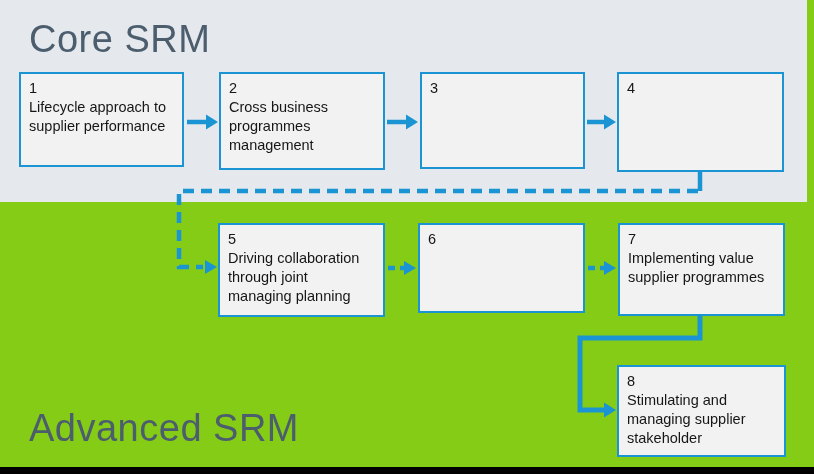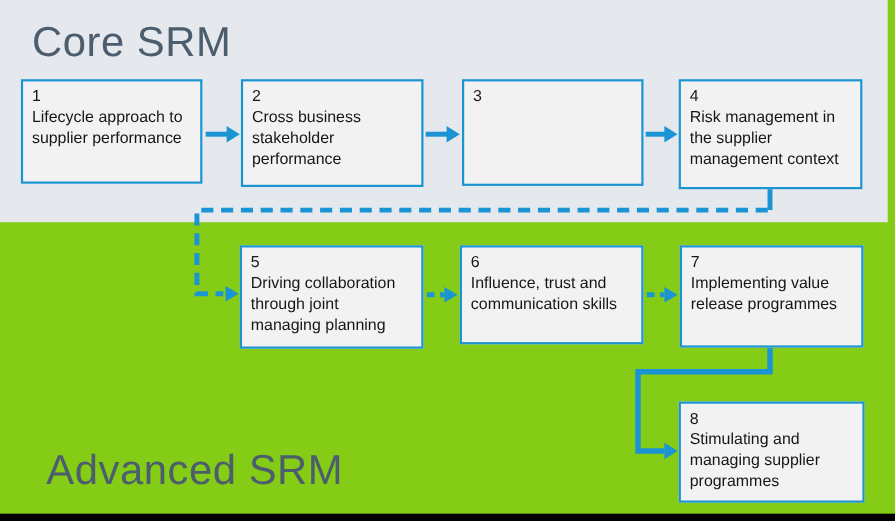--- a/index.html
+++ b/index.html
@@ -10,21 +10,21 @@
   }
   .core-panel {
     position:absolute; left:0; top:0; width:807px; height:202px;
     background:#e5e9ed;
   }
   .section-title {
     position:absolute; font-size:38px; line-height:1.0;
     color:#4c5d6e; letter-spacing:0.5px; white-space:nowrap;
   }
   .core-title { left:29px; top:20px; }
-  .adv-title  { left:42px; top:409px; }
+  .adv-title  { left:29px; top:409px; }
   .connectors { position:absolute; left:0; top:0; width:814px; height:474px; }
   .node {
     position:absolute; box-sizing:border-box;
     background:#f2f2f2; border:2px solid #1b94d3;
     padding:5px 8px; color:#161616;
     font-size:14.5px; line-height:1.32;
   }
   .b1 { left:19px;  top:72px;  width:165px; height:95px;  }
   .b2 { left:219px; top:72px;  width:166px; height:98px;  }
   .b3 { left:420px; top:72px;  width:165px; height:97px;  }
@@ -86,40 +86,38 @@
 
   <div class="section-title core-title">Core SRM</div>
   <div class="section-title adv-title">Advanced SRM</div>
 
   <div class="node b1">
     <div>1</div>
     <div>Lifecycle approach to supplier performance</div>
   </div>
   <div class="node b2">
     <div>2</div>
-    <div>Cross business stakeholder performance</div>
+    <div>Cross business programmes management</div>
   </div>
   <div class="node b3">
     <div>3</div>
   </div>
   <div class="node b4">
     <div>4</div>
-    <div>Risk management in the supplier management context</div>
   </div>
   <div class="node b5">
     <div>5</div>
     <div>Driving collaboration through joint managing planning</div>
   </div>
   <div class="node b6">
     <div>6</div>
-    <div>Influence, trust and communication skills</div>
   </div>
   <div class="node b7">
     <div>7</div>
-    <div>Implementing value release programmes</div>
+    <div>Implementing value supplier programmes</div>
   </div>
   <div class="node b8">
     <div>8</div>
-    <div>Stimulating and managing supplier programmes</div>
+    <div>Stimulating and managing supplier stakeholder</div>
   </div>
 
   <div class="bottom-strip"></div>
 </div>
 
 </body></html>

